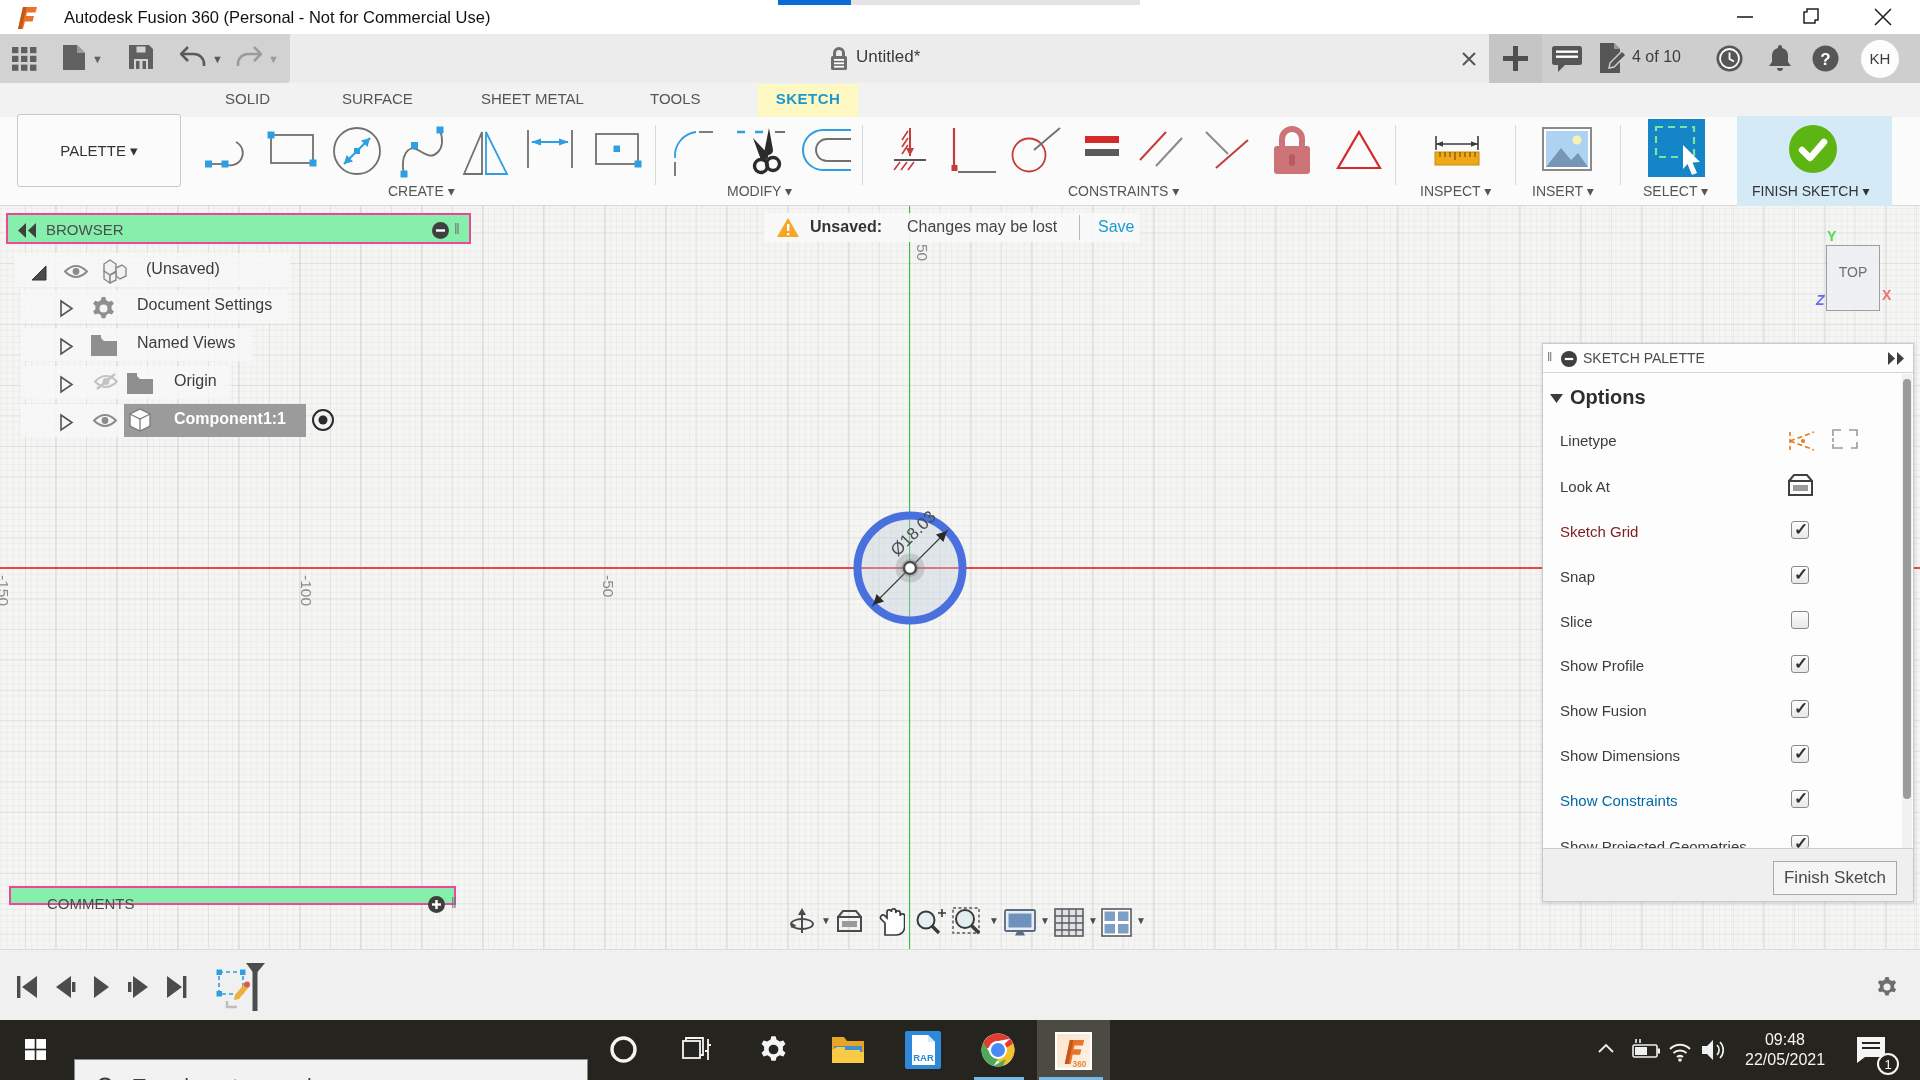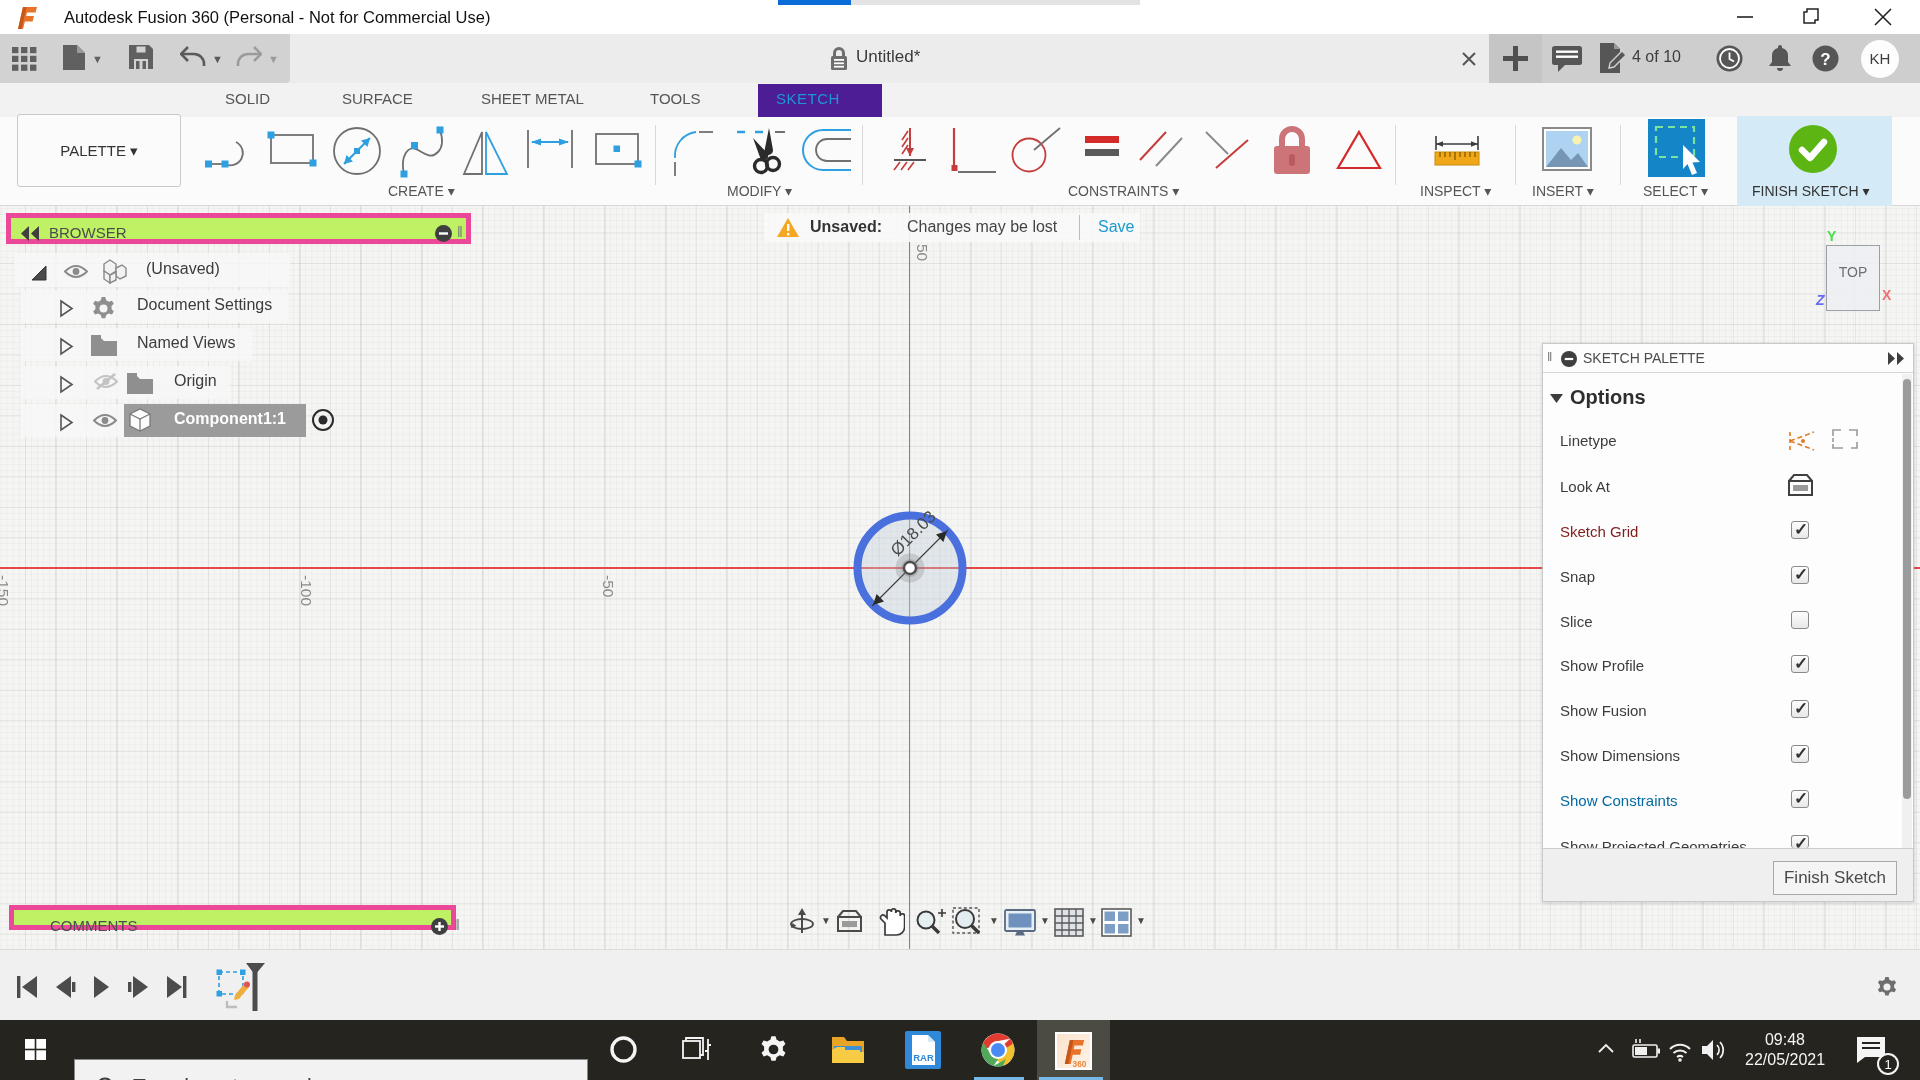--- a/index.html
+++ b/index.html
@@ -13,21 +13,21 @@
   #prog-blue { left:778px; top:0; width:73px; height:5px; background:#0a6cd6; }
   #prog-gray { left:851px; top:0; width:289px; height:5px; background:#e3e3e3; }
   
   #qat { left:0; top:34px; width:1920px; height:49px; background:#ececec; }
   #qat-dark { left:0; top:0; width:290px; height:49px; background:#d2d2d2; border-radius:0 0 4px 0; }
   #qat-right { left:1489px; top:0; width:431px; height:49px; background:#cecece; }
   #plus-tile { left:1489px; top:0; width:53px; height:49px; background:#c5c5c5; }
   
   #tabrow { left:0; top:83px; width:1920px; height:34px; background:#f2f2f2; }
   .rtab { top:7px; font-size:15px; color:#555; }
-  #sketchtab { left:758px; top:1px; width:124px; height:33px; background:#4c1d95; }
+  #sketchtab { left:758px; top:1px; width:100px; height:33px; background:#fef9c3;font-weight:bold; }
   #sketchtab-line { left:758px; top:34px; width:100px; height:4.5px; background:#0a96d8; }
   #sketchtab-label { left:0; top:6px; width:100px; text-align:center; font-size:15px; color:#1d97d2; letter-spacing:0.5px; }
   
   #ribbon { left:0; top:117px; width:1920px; height:89px; background:#fbfbfb; border-bottom:1px solid #d7d7d7; }
   #design-btn { left:17px; top:-3px; width:164px; height:73px; background:#fbfbfb; border:1px solid #c9c9c9; border-radius:3px; text-align:center; line-height:71px; font-size:15px; color:#333; }
   .riblabel { top:66px; font-size:14px; color:#555; white-space:nowrap; }
   .ribsep { top:8px; width:1px; height:60px; background:#d9d9d9; }
   .ribicon { top:9px; }
   #finish-tile { left:1737px; top:-1px; width:155px; height:90px; background:#d5eaf7; }
   
@@ -38,21 +38,21 @@
       linear-gradient(to right, rgba(0,0,0,0.055) 1px, transparent 1px),
       linear-gradient(to bottom, rgba(0,0,0,0.055) 1px, transparent 1px),
       linear-gradient(to right, rgba(0,0,0,0.032) 1px, transparent 1px),
       linear-gradient(to bottom, rgba(0,0,0,0.032) 1px, transparent 1px);
     background-size:61px 61px,61px 61px,30.5px 30.5px,30.5px 30.5px,6.1px 6.1px,6.1px 6.1px;
     background-position:55.5px 57px,55.5px 57px,25px 26.5px,25px 26.5px,0.6px 2.1px,0.6px 2.1px; }
   #redline { left:0; top:567px; width:1920px; height:1.5px; background:#e64747; }
   #greenline { left:908.9px; top:206px; width:1.5px; height:743px; background:#35c135; }
   .rlabel { font-size:15.5px; color:#8a8a8a; transform:rotate(90deg); transform-origin:left top; white-space:nowrap; }
   
-  .fpanel-h { background:#bef264; border:5px solid #ec4899; }
+  .fpanel-h { background:#86efac; border:2px solid #ec4899; }
   
   #palette { left:1542px; top:343px; width:372px; height:559px; background:#fdfdfd; border:1px solid #c9c9c9; box-shadow:0 1px 4px rgba(0,0,0,0.15); }
   .cb { width:18px; height:18px; background:linear-gradient(#fdfdfd,#e8e8e8); border:1px solid #8a8a8a; border-radius:3px; box-shadow:inset 0 1px 0 #fff; }
   .cb::after { content:"\2713"; position:absolute; left:2px; top:-3px; font-size:17px; font-weight:bold; color:#333; }
   .cb-off::after { content:""; }
   
   #timeline { left:0; top:949px; width:1920px; height:71px; background:#f0f0f0; border-top:1px solid #dcdcdc; }
   
   #taskbar { left:0; top:1020px; width:1920px; height:60px; background:#25241e; }
   #searchbox { left:74px; top:1022px; width:514px; height:56px; background:#f2f2f2; border:1px solid #888;margin-top:37px; }
@@ -433,21 +433,21 @@
         <path d="M12 12 V24" fill="none"></path>
       </g>
   </svg>
   <div class="abs" style="left:174px;top:166px;color:#fff;font-weight:bold">Component1:1</div>
   <svg class="abs" style="left:311px;top:164px" width="24" height="24" viewBox="0 0 24 24">
     <circle cx="12" cy="12" r="10" fill="none" stroke="#2b2b2b" stroke-width="2"></circle>
       <circle cx="12" cy="12" r="4.5" fill="#2b2b2b"></circle>
   </svg>
 </div>
 
-<div class="abs fpanel-h" style="left:9px;top:905px;width:447px;height:25px">
+<div class="abs fpanel-h" style="left:9px;top:886px;width:447px;height:19px">
   <div class="abs" style="left:36px;top:7px;font-size:15px;color:#4c4c4c">COMMENTS</div>
   <svg class="abs" style="left:417px;top:8px" width="17" height="17" viewBox="0 0 17 17">
     <circle cx="8.5" cy="8.5" r="8.5" fill="#3f3f3f"></circle>
       <rect x="4" y="7.3" width="9" height="2.4" fill="#fff"></rect>
       <rect x="7.3" y="4" width="2.4" height="9" fill="#fff"></rect>
   </svg>
   <div class="abs" style="left:440px;top:7px;font-size:14px;color:#777">‖</div>
 </div>
 
 <div class="abs" style="left:1826px;top:245px;width:54px;height:66px;background:rgba(237,239,242,0.85);border:1.5px solid #9aa0a6;color:#6b7075;font-size:14px;text-align:center;line-height:52px">TOP</div>

